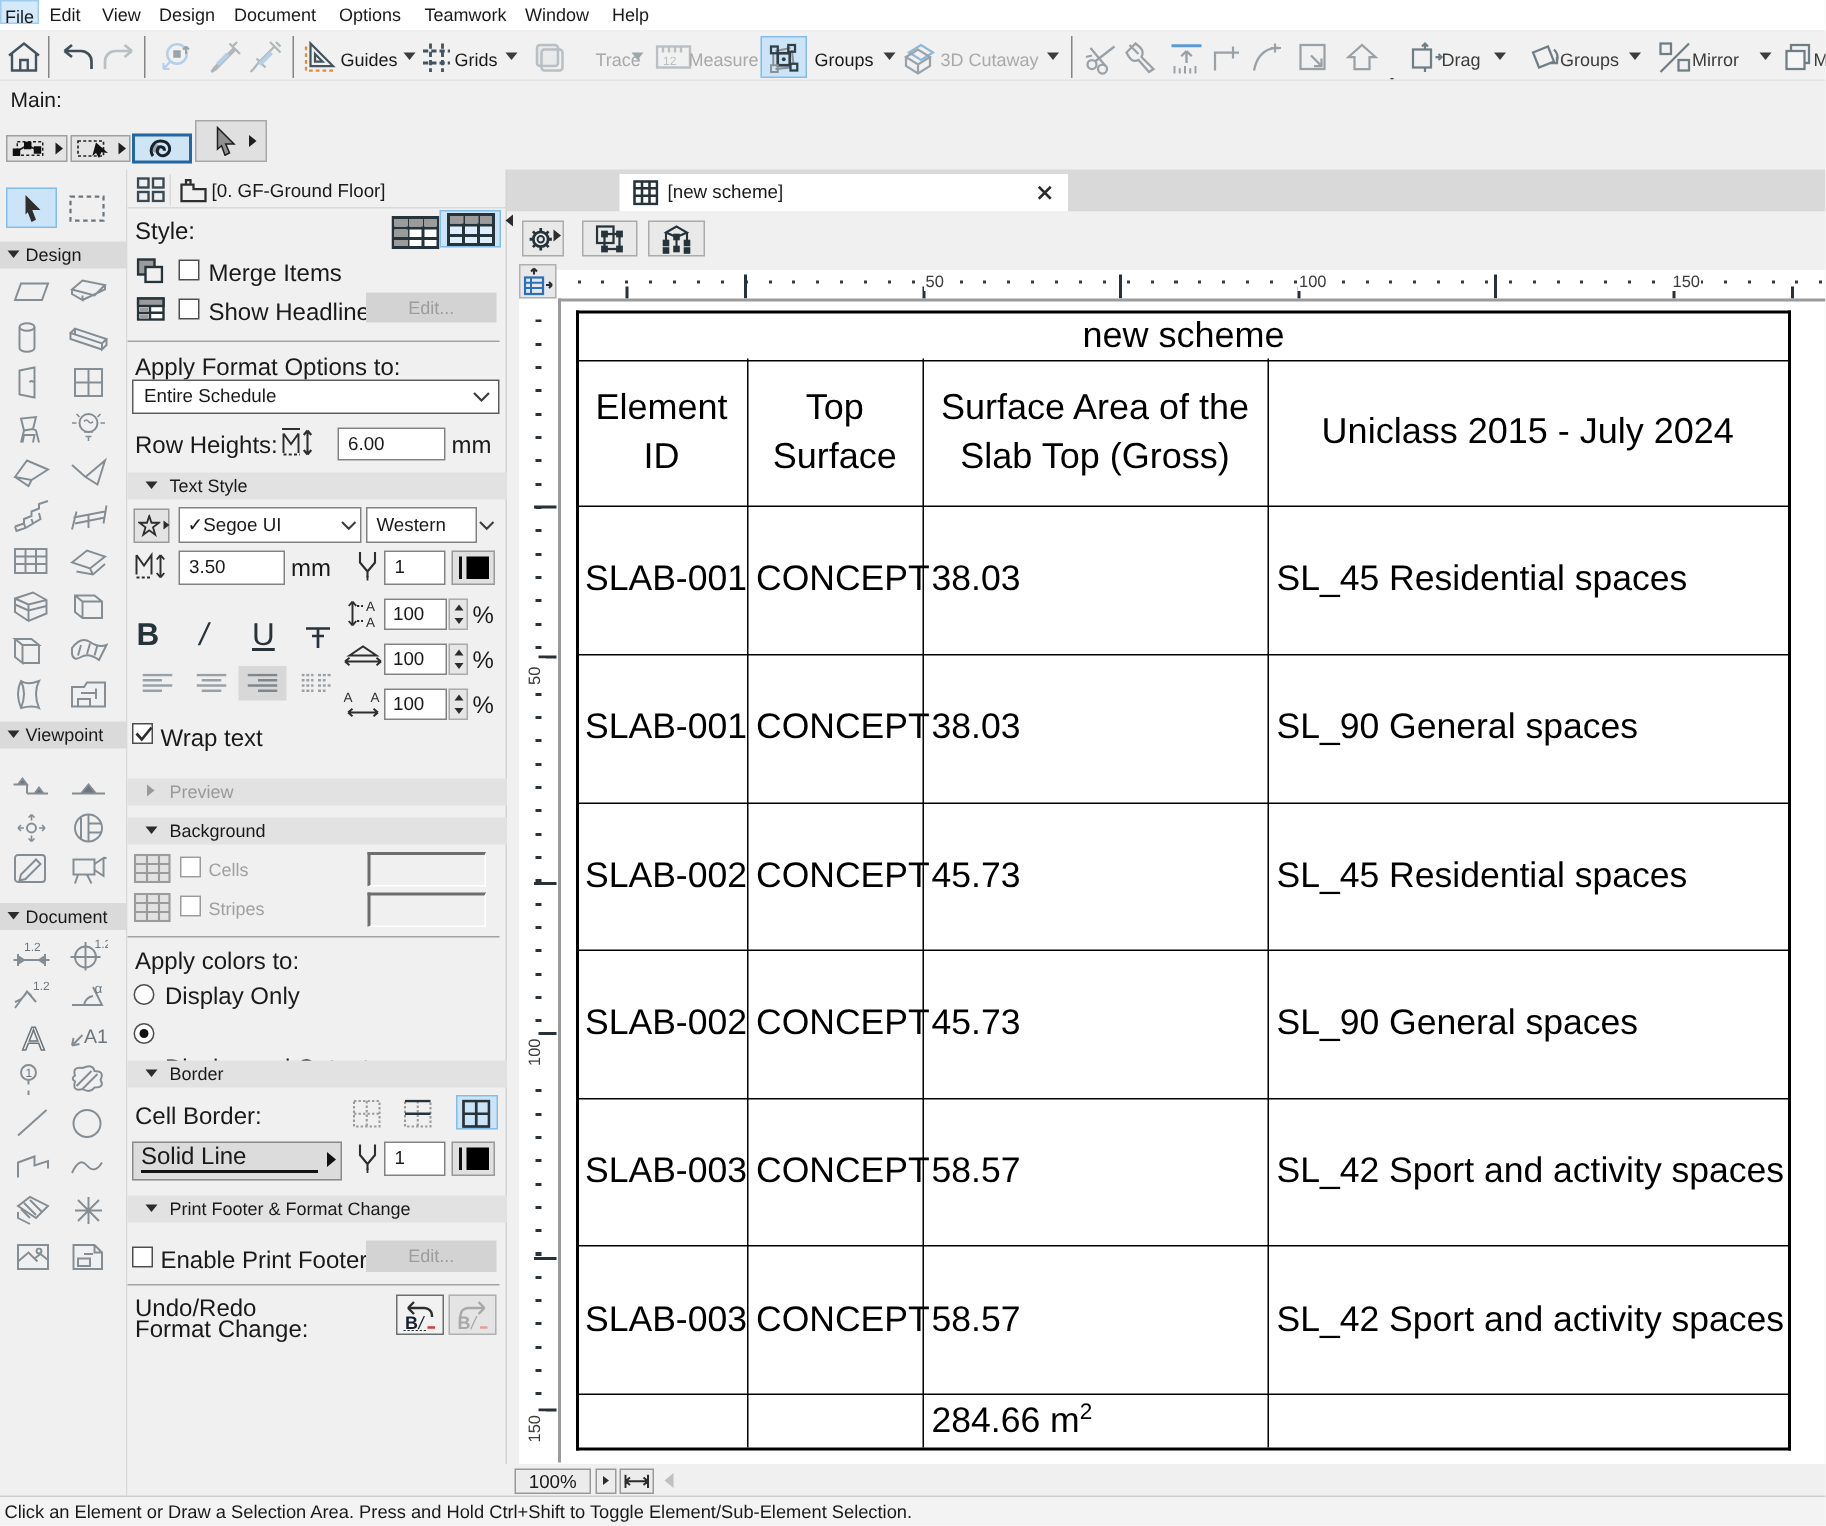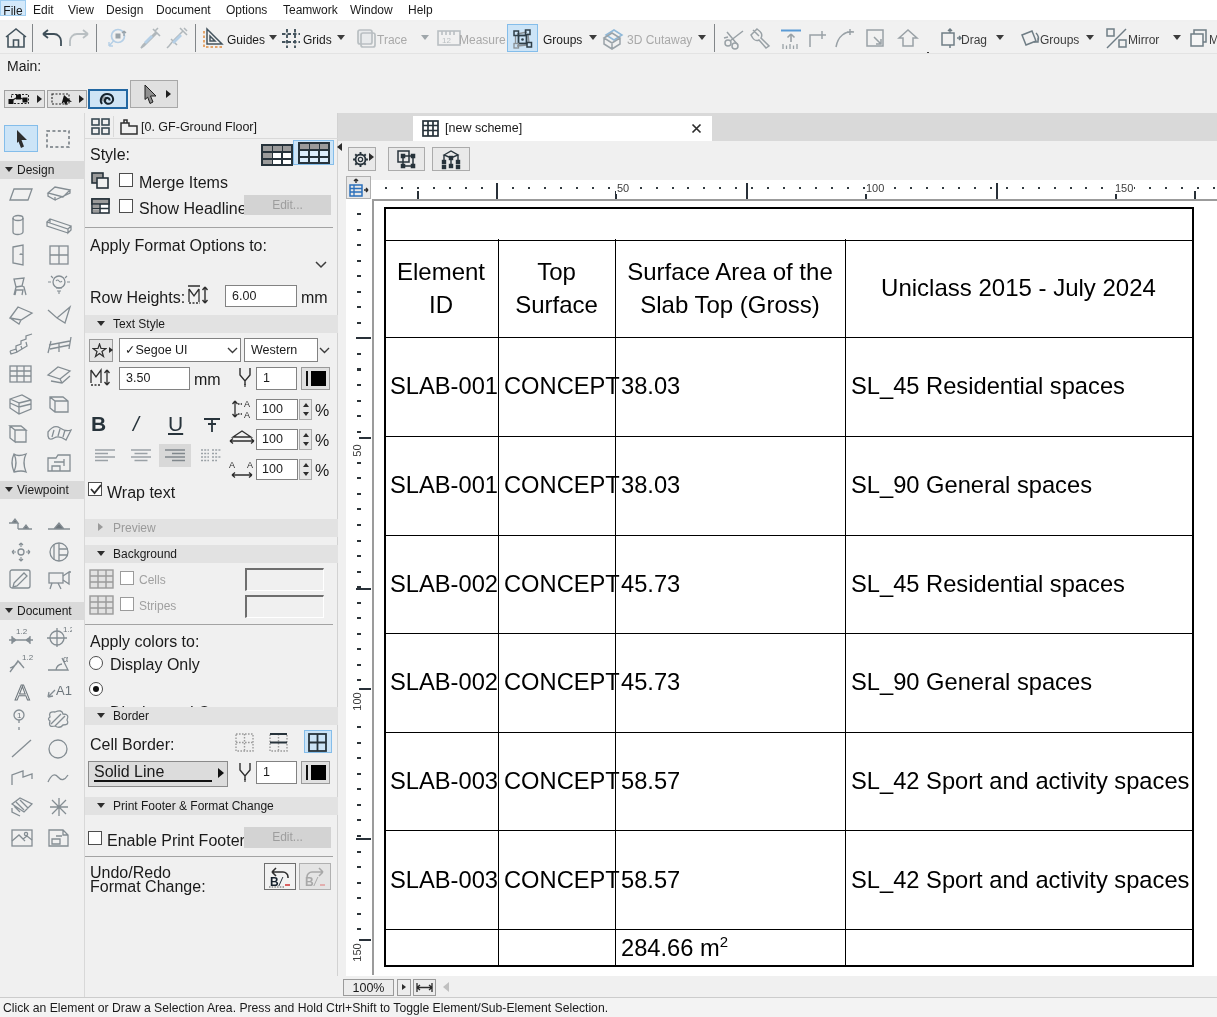--- a/index.html
+++ b/index.html
@@ -100,21 +100,21 @@
   <div class="dar" style="left:269px;"></div>
   <svg class="abs" style="left:281px;top:5px;" width="20" height="23" viewBox="0 0 20 23" fill="none" stroke="#44545e">
       <path d="M6 2 V21 M14 2 V21 M1 7 H19 M1 15 H19" stroke-width="1.9" stroke-dasharray="3.5 2"></path>
     </svg>
   <div class="tbtxt" style="left:303px;">Grids</div>
   <div class="dar" style="left:337px;"></div>
   <svg class="abs" style="left:355px;top:5px;" width="23" height="23" viewBox="0 0 23 23" fill="none" stroke="#b9bfc2" stroke-width="1.7">
       <rect x="3" y="3" width="14" height="14" rx="2" fill="#e8eaec"></rect>
       <rect x="6" y="6" width="14" height="14" rx="2"></rect>
     </svg>
-  <div class="tbtxt g" style="left:377px;">Trace</div>
+  <div class="tbtxt g" style="left:377px;padding-left:20px;">Trace</div>
   <div class="dar" style="left:421px;border-top-color:#9fa6aa;"></div>
   <svg class="abs" style="left:437px;top:6px;" width="26" height="20" viewBox="0 0 26 20" fill="none" stroke="#b9bfc2" stroke-width="1.6">
       <rect x="1" y="3" width="22" height="14"></rect>
       <path d="M5 3 v4 M9 3 v4 M13 3 v4 M17 3 v4"></path>
       <text x="5" y="15" font-size="8" fill="#b9bfc2" stroke="none" font-family="Liberation Sans">12</text>
     </svg>
   <div class="tbtxt g" style="left:459px;">Measure</div>
   <div class="abs bluebtn" style="left:507px;top:2px;width:31px;height:28px;"></div>
   <svg class="abs" style="left:510px;top:5px;" width="24" height="24" viewBox="0 0 24 24" fill="none">
       <path d="M7 7 L17 5 M18 6.5 L19 16 M17 18 L7 19 M5.5 17 L5.5 8" stroke="#8a9094" stroke-width="1.3"></path>
@@ -431,20 +431,21 @@
       <path d="M9 6 V15 M1 10.5 H18" stroke="#27333b" stroke-width="1.6"></path>
       <rect x="2" y="7" width="6" height="3" fill="#9b9b9b"></rect>
       <rect x="2" y="11.5" width="6" height="3" fill="#9b9b9b"></rect>
     </svg>
   <div class="cb" style="left:34px;top:86px;"></div>
   <div class="lbl" style="left:54px;top:87px;">Show Headline</div>
   <div class="btn-dis" style="left:159px;top:82px;width:87px;height:20px;line-height:20px;">Edit...</div>
   <div class="abs" style="left:0;top:114px;width:248px;height:1px;background:#a3a3a3;"></div>
 
   <div class="lbl" style="left:5px;top:124px;">Apply Format Options to:</div>
+  <div class="inp" style="left:3px;top:140px;width:245px;height:23px;border-color:#5c5c5c;line-height:21px;padding-left:7px;">Entire Schedule</div>
   <svg class="abs" style="left:230px;top:148px;" width="12" height="8" viewBox="0 0 12 8" fill="none" stroke="#3c3c3c" stroke-width="1.5">
       <path d="M1 1 L6 6 L11 1"></path>
     </svg>
   <div class="lbl" style="left:5px;top:176px;">Row Heights:</div>
   <svg class="abs" style="left:102px;top:171px;" width="22" height="22" viewBox="0 0 22 22" fill="none" stroke="#2e2e2e" stroke-width="1.3">
       <path d="M1 2 H13 M2 5 L2 18 M2 18 v0 M2 5 L7 12 L12 5 M12 5 V18"></path>
       <path d="M2 19 H13" stroke-dasharray="2 1.5"></path>
       <path d="M18 3 V19 M18 3 l-2.5 3 M18 3 l2.5 3 M18 19 l-2.5-3 M18 19 l2.5-3" stroke-width="1.4"></path>
     </svg>
   <div class="inp" style="left:140px;top:172px;width:72px;height:22px;line-height:20px;padding-left:6px;">6.00</div>
@@ -712,20 +713,21 @@
   <div class="tline" style="left:0;top:623px;width:810px;height:1.4px;"></div>
   <div class="tline" style="left:0;top:722px;width:810px;height:1.4px;"></div>
   <div class="tline" style="left:0;top:758px;width:810px;height:2px;"></div>
 
   <div class="tline" style="left:0;top:0;width:2px;height:760px;"></div>
   <div class="tline" style="left:114px;top:32px;width:1.4px;height:726px;"></div>
   <div class="tline" style="left:231px;top:32px;width:1.4px;height:726px;"></div>
   <div class="tline" style="left:461px;top:32px;width:1.4px;height:726px;"></div>
   <div class="tline" style="left:808px;top:0;width:2px;height:760px;"></div>
 
+  <div class="tcell" style="left:0;top:1px;width:810px;height:31px;text-align:center;line-height:31px;">new scheme</div>
 
   <div class="tcell" style="left:0px;top:48px;width:114px;text-align:center;line-height:33px;">Element<br>ID</div>
   <div class="tcell" style="left:114px;top:48px;width:117px;text-align:center;line-height:33px;">Top<br>Surface</div>
   <div class="tcell" style="left:231px;top:48px;width:230px;text-align:center;line-height:33px;">Surface Area of the<br>Slab Top (Gross)</div>
   <div class="tcell" style="left:461px;top:64px;width:347px;text-align:center;line-height:33px;">Uniclass 2015 - July 2024</div>
 
   <div class="tcell td" style="left:6px;top:166px;">SLAB-001</div>
   <div class="tcell td" style="left:120px;top:166px;">CONCEPT</div>
   <div class="tcell td" style="left:237px;top:166px;">38.03</div>
   <div class="tcell td" style="left:467px;top:166px;">SL_45 Residential spaces</div>

